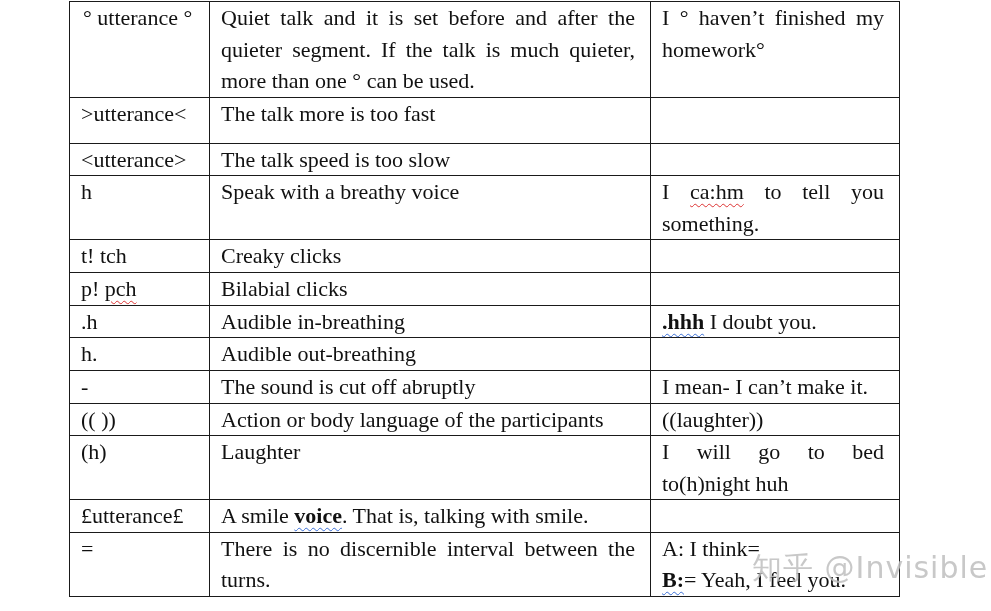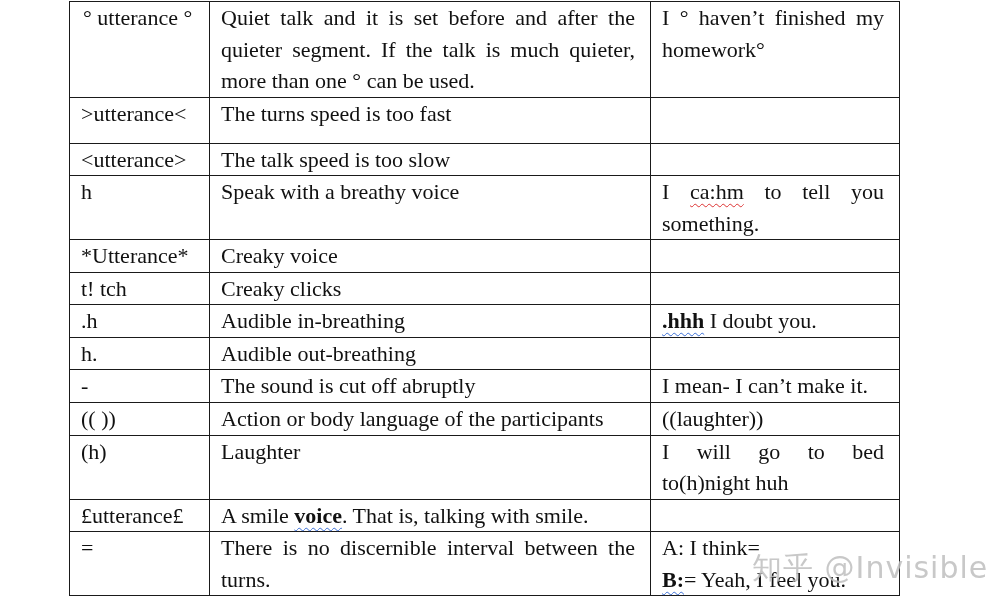--- a/index.html
+++ b/index.html
@@ -51,41 +51,41 @@
         <col class="c3">
       </colgroup>
     <tbody>
       <tr style="height:95px">
         <td style="padding-left:13px">° utterance °</td>
         <td class="justify">Quiet talk and it is set before and after the quieter segment. If the talk is much quieter, more than one ° can be used.</td>
         <td class="justify">I ° haven’t finished my homework°</td>
       </tr>
       <tr style="height:46px">
         <td>&gt;utterance&lt;</td>
-        <td>The turns speed is too fast</td>
+        <td>The talk more is too fast</td>
         <td></td>
       </tr>
       <tr style="height:32px">
         <td>&lt;utterance&gt;</td>
         <td>The talk speed is too slow</td>
         <td></td>
       </tr>
       <tr style="height:63px">
         <td>h</td>
         <td>Speak with a breathy voice</td>
         <td class="justify"><span>I </span><span class="sq-red">ca:hm</span><span> to tell you something.</span></td>
       </tr>
       <tr style="height:32px">
-        <td>*Utterance*</td>
-        <td>Creaky voice</td>
+        <td>t! tch</td>
+        <td>Creaky clicks</td>
         <td></td>
       </tr>
-      <tr style="height:32px">
-        <td>t! tch</td>
-        <td>Creaky clicks</td>
+      <tr style="height:33px">
+        <td><span>p! </span><span class="sq-red">pch</span></td>
+        <td>Bilabial clicks</td>
         <td></td>
       </tr>
       <tr style="height:32px">
         <td>.h</td>
         <td>Audible in-breathing</td>
         <td><span class="sq-blue">.hhh</span><span> I doubt you.</span></td>
       </tr>
       <tr style="height:32px">
         <td>h.</td>
         <td>Audible out-breathing</td>

